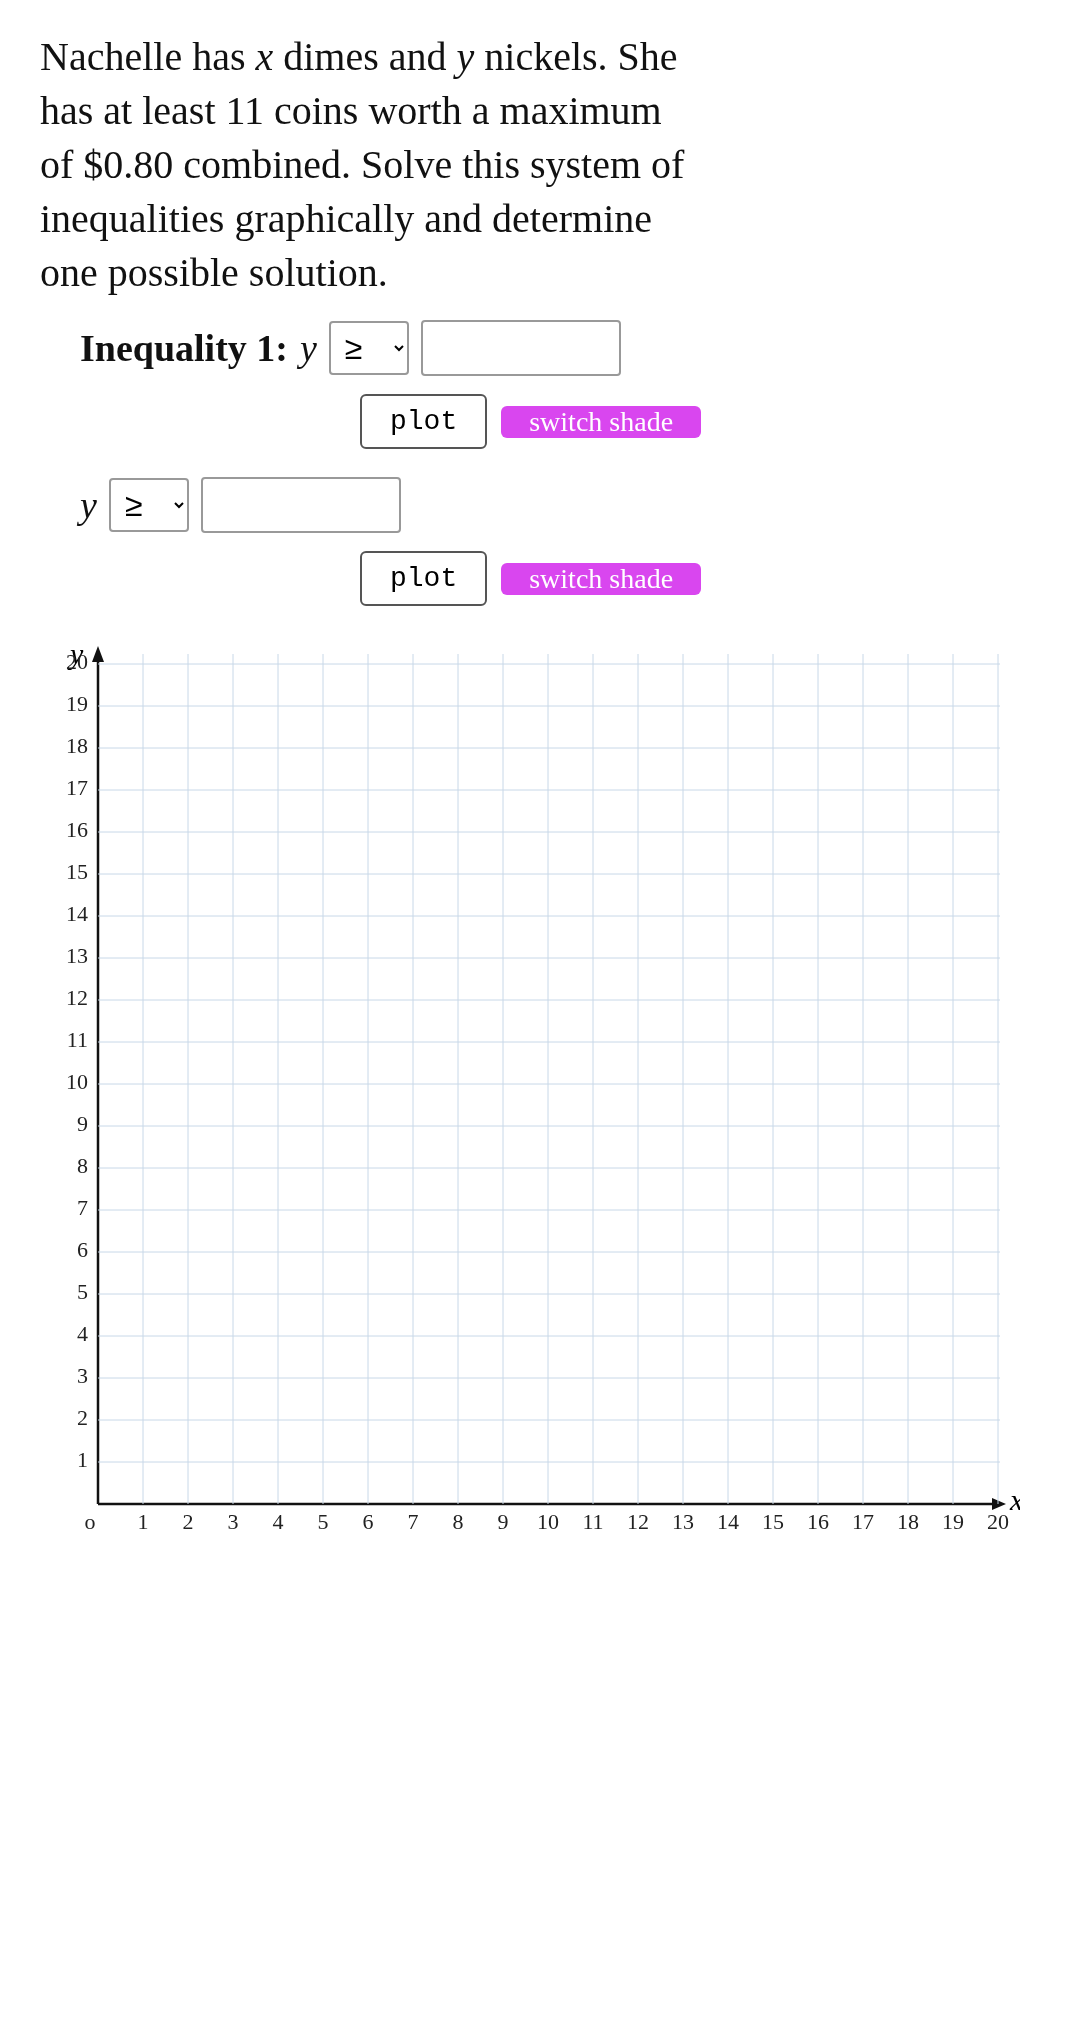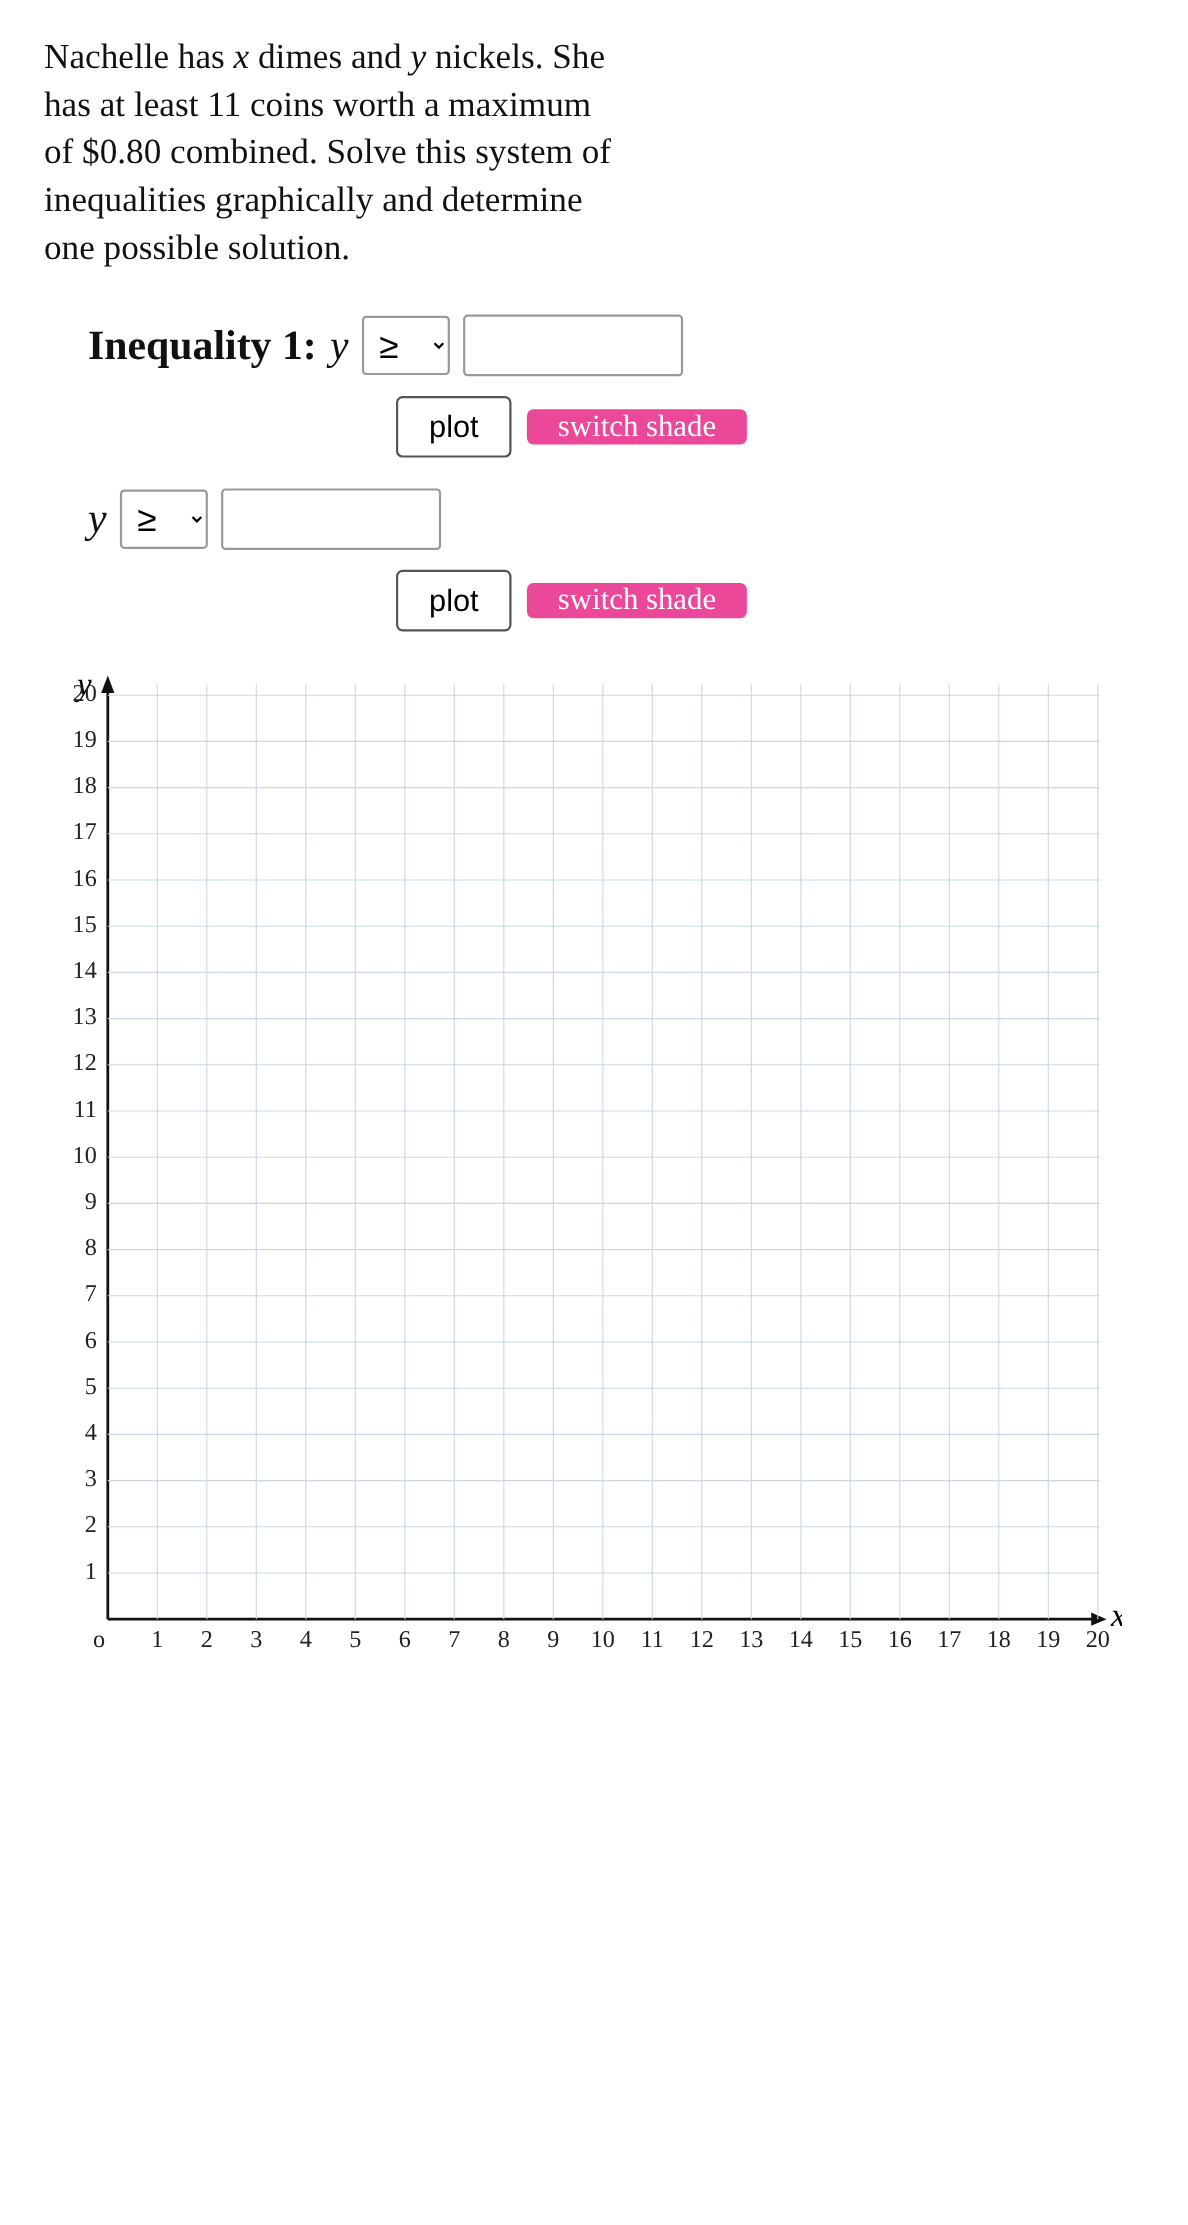--- a/index.html
+++ b/index.html
@@ -5,23 +5,23 @@
     * { box-sizing: border-box; margin: 0; padding: 0; }
     body {
       font-family: Georgia, 'Times New Roman', serif;
       background: #fff;
       width: 1080px;
       min-height: 2023px;
       padding: 30px 40px 40px 40px;
       color: #111;
     }
     .problem-text {
-      font-size: 32px;
+      font-size: 40px;
       line-height: 1.35;
-      margin-bottom: 40px;
+      margin-bottom: 20px;
     }
     .problem-text em {
       font-style: italic;
     }
     .inequalities-section {
       margin-left: 40px;
       margin-bottom: 20px;
     }
     .inequality-row {
       display: flex;
@@ -63,28 +63,28 @@
       margin-left: 280px;
       margin-bottom: 28px;
     }
     .btn-plot {
       font-size: 28px;
       padding: 10px 28px;
       border: 2px solid #555;
       border-radius: 6px;
       background: #fff;
       cursor: pointer;
-      font-family: Liberation Sans, sans-serif;
+      font-family: Liberation Mono, monospace;
     }
     .btn-switch-shade {
       font-size: 28px;
       padding: 0 28px;
       border: none;
       border-radius: 6px;
-      background: #ec4899;
+      background: #d946ef;
       color: #fff;
       cursor: pointer;
       font-family: Georgia, serif;
       text-align: right;
     }
     .graph-area {
       margin-top: 10px;
       position: relative;
     }
     svg.graph-svg {

